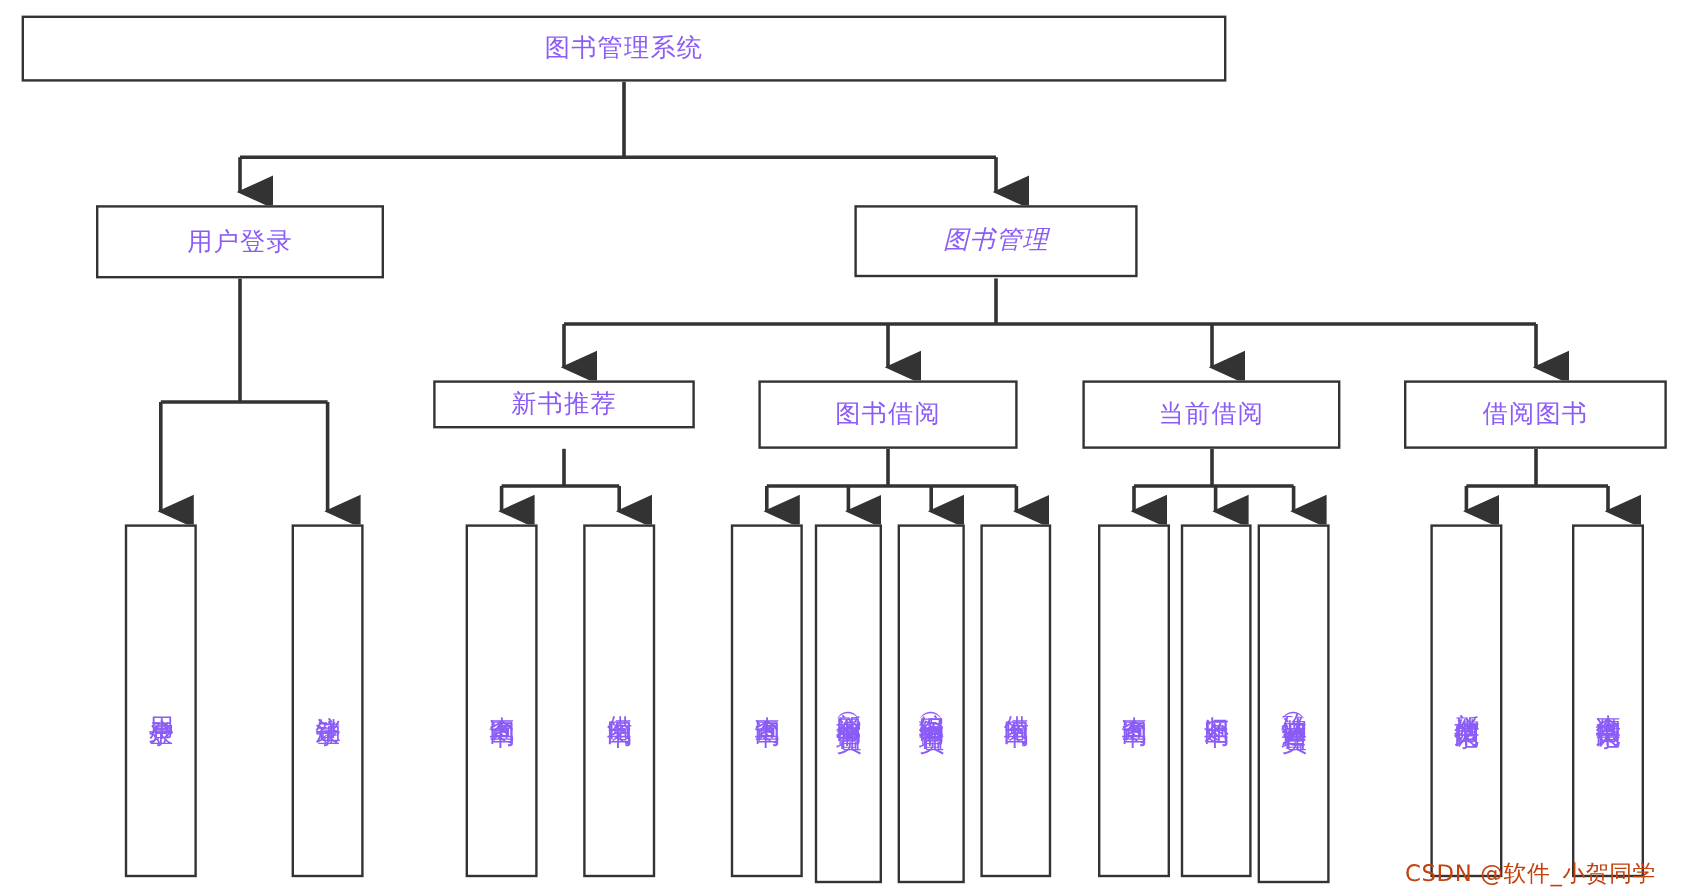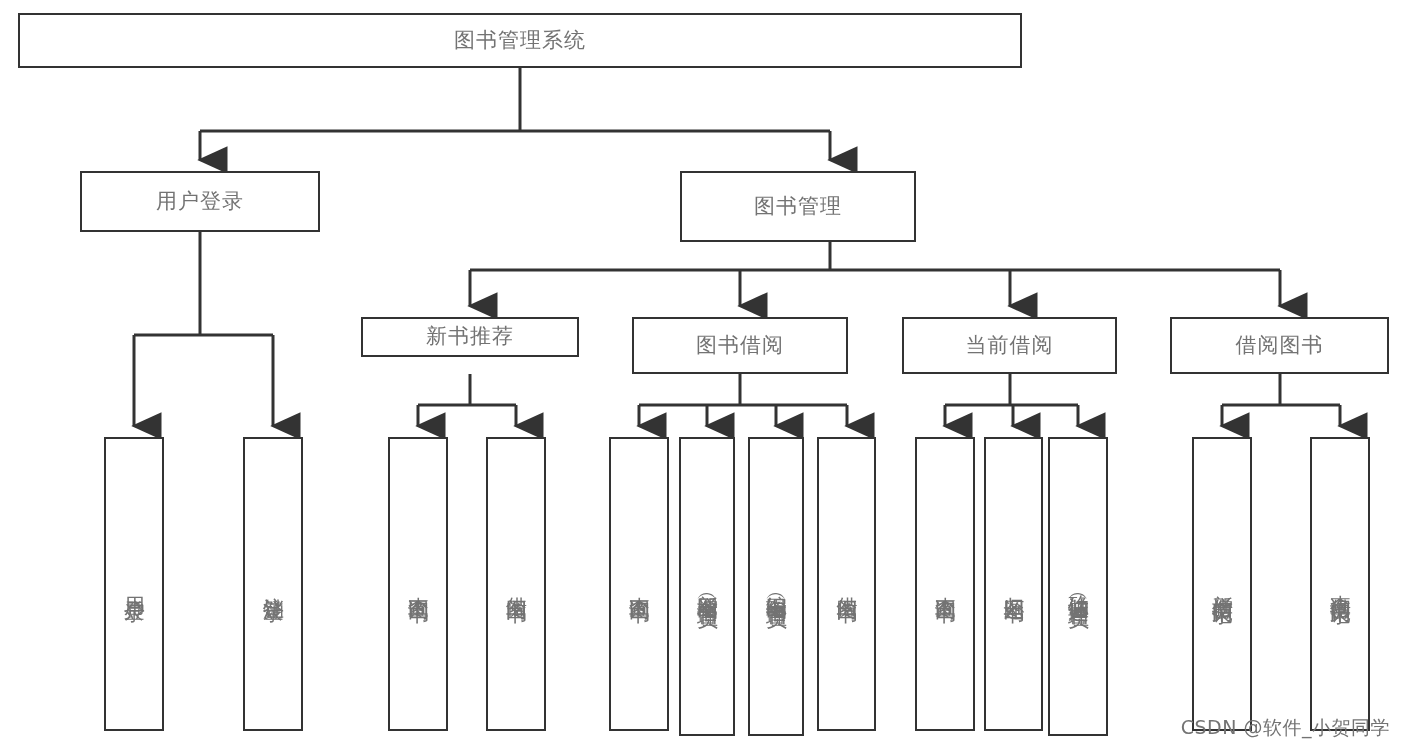--- a/index.html
+++ b/index.html
@@ -27,21 +27,21 @@
     pointer-events: none;
   }
   .node {
     position: absolute;
     box-sizing: border-box;
     border: 2px solid #333333;
     background: #ffffff;
     display: flex;
     align-items: center;
     justify-content: center;
-    color: #737373;
+    color: #8b5cf6;
   }
   .node.horiz {
     font-size: 21px;
     letter-spacing: 1px;
     line-height: 1.2;
   }
   .node.vert {
     writing-mode: vertical-rl;
     text-orientation: upright;
     font-size: 21px;
@@ -49,24 +49,24 @@
     letter-spacing: 2px;
     padding: 4px 0;
   }
   .node.vert .vtext {
     writing-mode: vertical-rl;
     text-orientation: upright;
     white-space: nowrap;
   }
   #watermark {
     position: absolute;
-    right: 15px;
+    right: 25px;
     bottom: 6px;
     font-size: 19px;
-    color: #737373;
+    color: #c2410c;
     white-space: nowrap;
     letter-spacing: 0.5px;
   }
 </style>
 </head>
 <body>
 
 <div id="canvas">
 
   <svg id="edges" viewBox="0 0 1405 747" width="1405" height="747" xmlns="http://www.w3.org/2000/svg">
@@ -119,21 +119,21 @@
     </g>
   </svg>
 
   <div class="node horiz" style="left:18px; top:13px; width:1004px; height:55px;">
     <span>图书管理系统</span>
   </div>
 
   <div class="node horiz" style="left:80px; top:171px; width:240px; height:61px;">
     <span>用户登录</span>
   </div>
-  <div class="node horiz" style="left:680px; top:171px; width:236px; height:71px;">
+  <div class="node horiz" style="left:712px; top:171px; width:236px; height:60px;font-style:italic;">
     <span>图书管理</span>
   </div>
 
   <div class="node horiz" style="left:361px; top:317px; width:218px; height:40px;">
     <span>新书推荐</span>
   </div>
   <div class="node horiz" style="left:632px; top:317px; width:216px; height:57px;">
     <span>图书借阅</span>
   </div>
   <div class="node horiz" style="left:902px; top:317px; width:215px; height:57px;">

